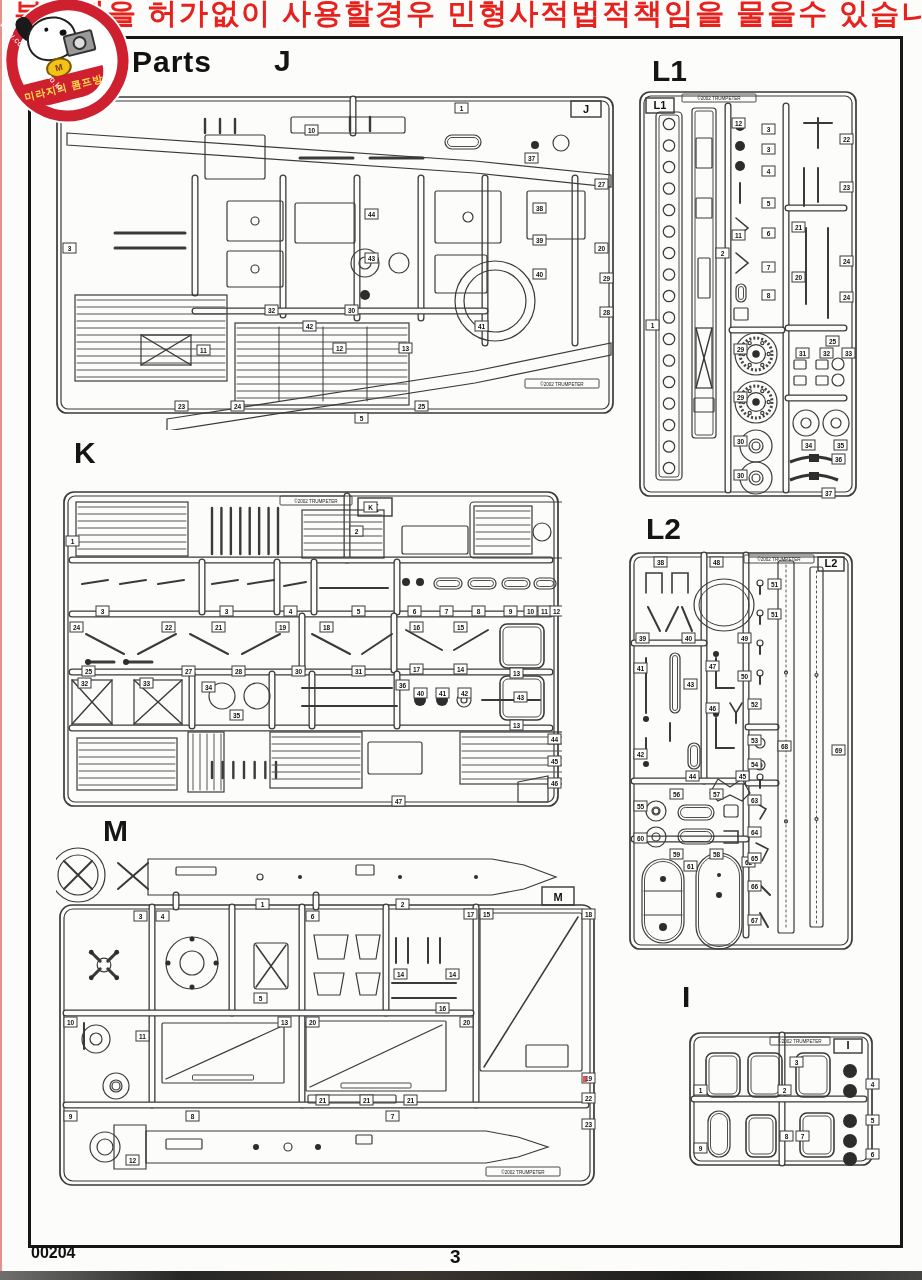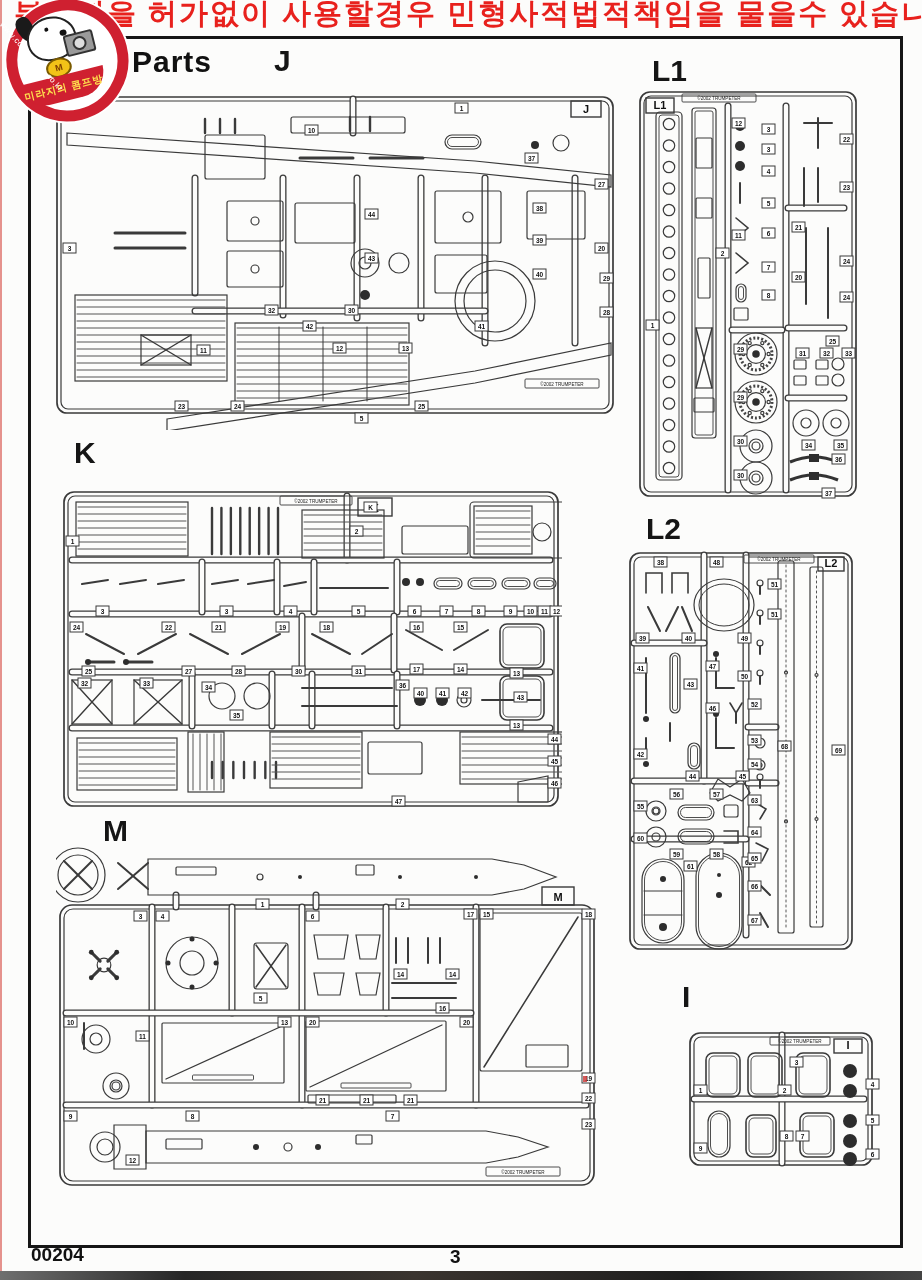--- a/index.html
+++ b/index.html
@@ -28,21 +28,21 @@
                color:#ffe34d;font-size:10px;font-weight:bold;text-align:center;line-height:26px;letter-spacing:1px;}
   .badge .urltxt{position:absolute;left:-28px;top:44px;width:110px;text-align:center;font-size:8px;color:#fff;
                  transform:rotate(62deg);letter-spacing:.5px;}
   .partshead{position:absolute;left:84px;top:44px;z-index:2;display:flex;align-items:center;gap:12px;}
   .partsicon{width:30px;height:30px;border:3px solid #111;font-size:21px;font-weight:bold;line-height:30px;text-align:center;color:#111;}
   .partslabel{font-size:30px;font-weight:bold;color:#111;letter-spacing:1px;}
   .spruewrap{position:absolute;z-index:2;}
   .sprueletter{position:absolute;font-weight:bold;color:#151515;z-index:2;}
   .watermark{position:absolute;left:170px;top:614px;white-space:nowrap;font-size:31px;font-weight:bold;
              letter-spacing:0px;z-index:6;opacity:.92;}
-  .kitnum{position:absolute;left:31px;top:1244px;font-size:19px;font-weight:bold;color:#111;z-index:2;}
+  .kitnum{position:absolute;left:31px;top:1244px;font-size:16px;font-weight:bold;color:#111;z-index:2;}
   .pagenum{position:absolute;left:450px;top:1246px;font-size:19px;font-weight:bold;color:#111;z-index:2;}
   .reddot{position:absolute;width:4px;height:6px;background:#c33;opacity:.8;z-index:2;}
 </style>
 </head>
 <body>
 
 <div class="page">
 
   <div class="warning" style="color: rgb(232, 33, 29);">본사진을 허가없이 사용할경우 민형사적법적책임을 물을수 있습니다.</div>
 

